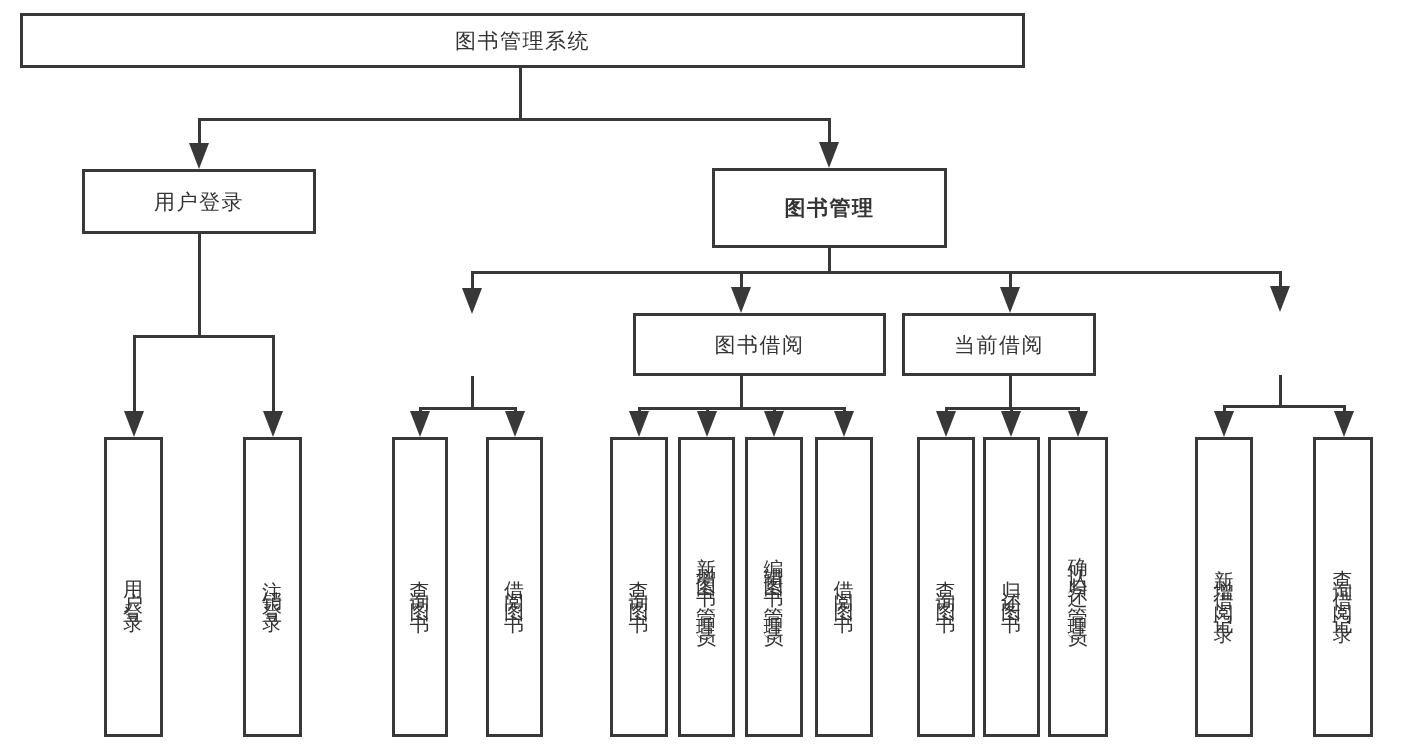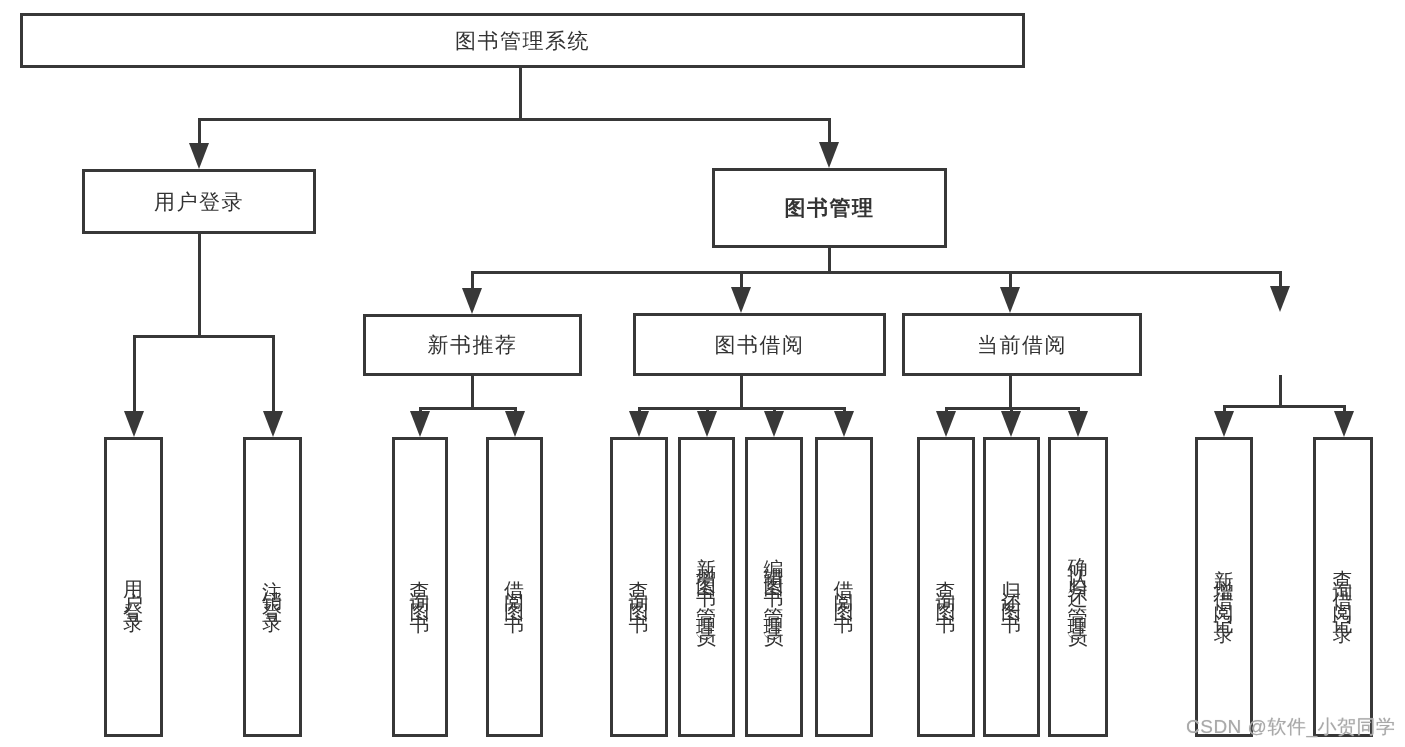--- a/index.html
+++ b/index.html
@@ -42,27 +42,24 @@
     <span>图书管理系统</span>
   </div>
 
   <div class="box" style="left:82px;top:169px;width:234px;height:65px;">
     <span>用户登录</span>
   </div>
   <div class="box" style="left:712px;top:168px;width:235px;height:80px;font-weight:bold;">
     <span>图书管理</span>
   </div>
 
-  <div class="box" style="left:363px;top:314px;width:219px;height:62px;">
-    <span>新书推荐</span>
-  </div>
   <div class="box" style="left:633px;top:313px;width:253px;height:63px;">
     <span>图书借阅</span>
   </div>
-  <div class="box" style="left:902px;top:313px;width:240px;height:63px;">
+  <div class="box" style="left:902px;top:313px;width:194px;height:63px;">
     <span>当前借阅</span>
   </div>
 
   <div class="vbox" style="left:104px;top:437px;width:59px;height:300px;">
     <span>用户登录</span>
   </div>
   <div class="vbox" style="left:243px;top:437px;width:59px;height:300px;">
     <span>注销登录</span>
   </div>
   <div class="vbox" style="left:392px;top:437px;width:56px;height:300px;">
@@ -147,14 +144,13 @@
       <div class="arr" style="left: 697px; top: 411px;"></div>
       <div class="arr" style="left: 764px; top: 411px;"></div>
       <div class="arr" style="left: 834px; top: 411px;"></div>
       <div class="arr" style="left: 936px; top: 411px;"></div>
       <div class="arr" style="left: 1001px; top: 411px;"></div>
       <div class="arr" style="left: 1068px; top: 411px;"></div>
       <div class="arr" style="left: 1214px; top: 411px;"></div>
       <div class="arr" style="left: 1334px; top: 411px;"></div>
     </div>
 
-  <div class="watermark" style="color: rgb(169, 169, 169);">CSDN @软件_小贺同学</div>
 </div>
 
 </body></html>

